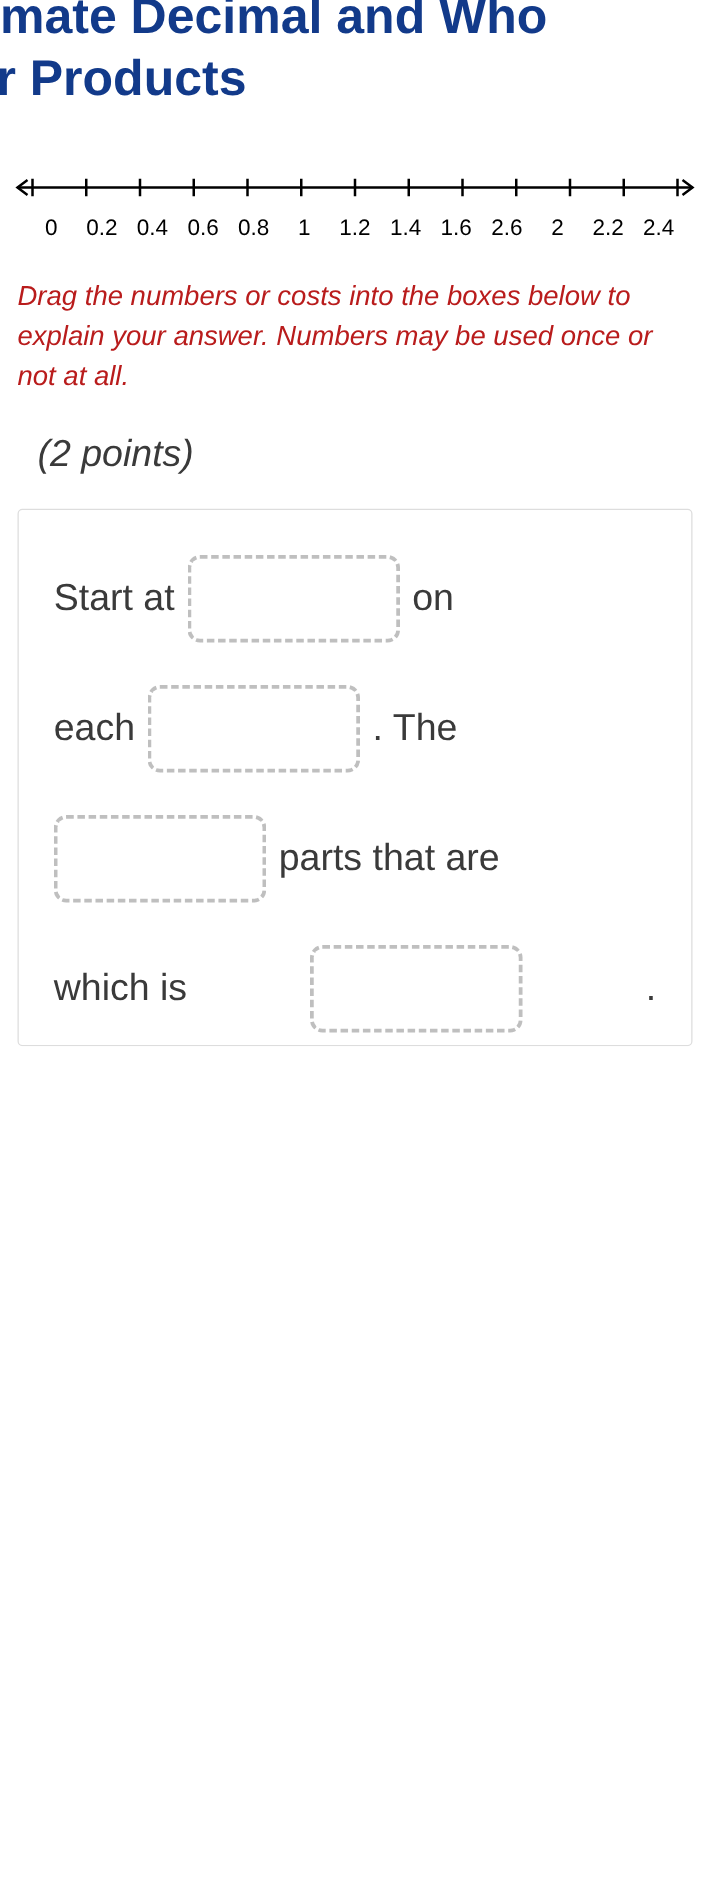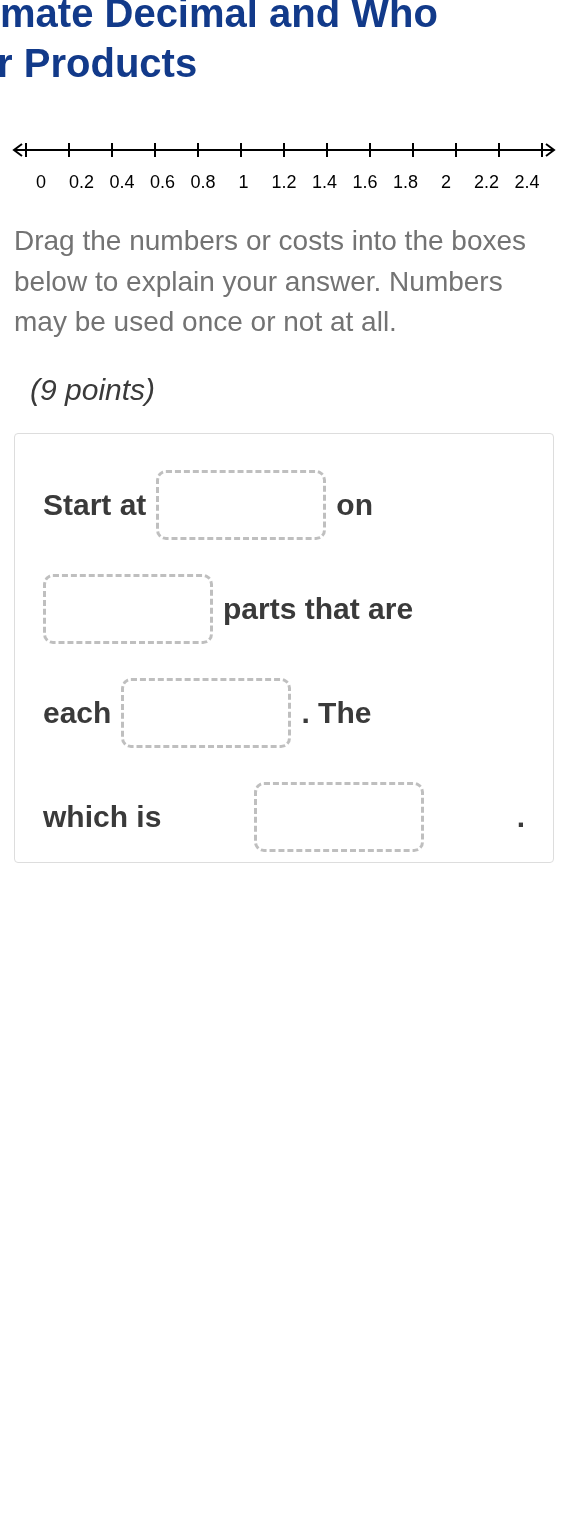--- a/index.html
+++ b/index.html
@@ -33,24 +33,25 @@
     display: flex;
     justify-content: space-between;
     font-size: 18px;
     color: #000;
     padding: 4px 0 0 0;
     width: 516px;
     margin: 0 auto;
   }
   .nl-label { flex: 0 0 auto; text-align: center; width: 30px; }
   .instructions {
-    font-size: 28px;
+    font-size: 22px;
     line-height: 1.45;
-    color: #737373;
+    color: #b91c1c;
     padding: 22px 14px 8px 14px;
+    font-style: italic;
   }
   .points {
     font-size: 30px;
     font-style: italic;
     color: #3a3a3a;
     padding: 22px 14px 26px 30px;
   }
   .answer-box {
     border: 1px solid #ddd;
     border-radius: 4px;
@@ -69,21 +70,21 @@
   .answer-line:last-child { margin-bottom: 0; justify-content: space-between; }
   .drop {
     display: inline-block;
     border: 3px dashed #bfbfbf;
     border-radius: 10px;
     min-width: 170px;
     height: 70px;
     vertical-align: middle;
     background: #fff;
   }
-  .txt { white-space: nowrap; font-weight: bold; }
+  .txt { white-space: nowrap; }
 </style>
 </head>
 <body>
 
 <div class="title">
   <span>mate Decimal and Who</span>
   <span class="title-line2">nber Products</span>
 </div>
 
 <div class="number-line-wrap">
@@ -110,49 +111,49 @@
   <div class="nl-labels">
     <span class="nl-label">0</span>
     <span class="nl-label">0.2</span>
     <span class="nl-label">0.4</span>
     <span class="nl-label">0.6</span>
     <span class="nl-label">0.8</span>
     <span class="nl-label">1</span>
     <span class="nl-label">1.2</span>
     <span class="nl-label">1.4</span>
     <span class="nl-label">1.6</span>
-    <span class="nl-label">1.8</span>
+    <span class="nl-label">2.6</span>
     <span class="nl-label">2</span>
     <span class="nl-label">2.2</span>
     <span class="nl-label">2.4</span>
   </div>
 </div>
 
 <div class="instructions">Drag the numbers or costs into the boxes below to explain your answer. Numbers may be used once or not at all.</div>
 
-<div class="points">(9 points)</div>
+<div class="points">(2 points)</div>
 
 <div class="answer-box">
 
   <div class="answer-line">
     <span class="txt">Start at</span>
     <span class="drop"></span>
     <span class="txt">on</span>
   </div>
 
 
   <div class="answer-line">
+    <span class="txt">each</span>
     <span class="drop"></span>
-    <span class="txt">parts that are</span>
+    <span class="txt">. The</span>
   </div>
 
   <div class="answer-line">
-    <span class="txt">each</span>
     <span class="drop"></span>
-    <span class="txt">. The</span>
+    <span class="txt">parts that are</span>
   </div>
 
 
 
   <div class="answer-line">
     <span class="txt">which is</span>
     <span class="drop"></span>
     <span class="txt">.</span>
   </div>
 

